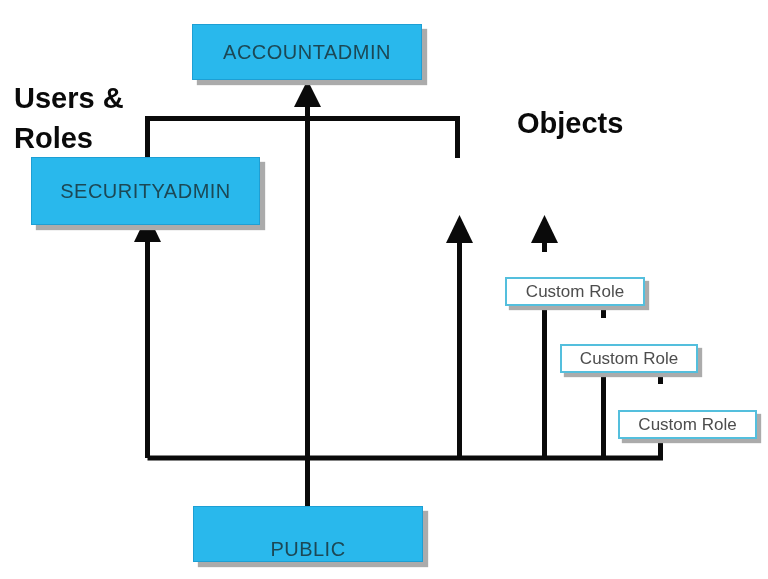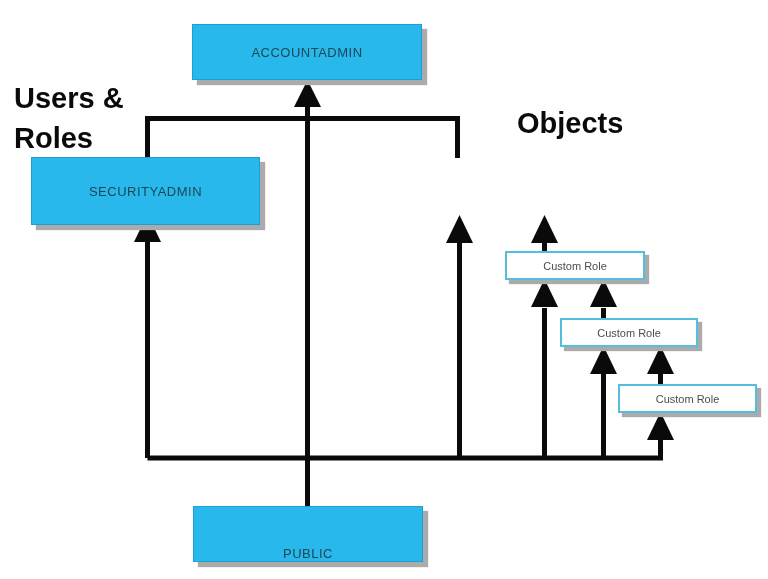--- a/index.html
+++ b/index.html
@@ -37,29 +37,30 @@
     display: flex;
     align-items: center;
     justify-content: center;
     box-sizing: border-box;
   }
   .node.admin {
     background: var(--node-fill, #29b8ec);
     border: 1px solid var(--node-border, #1d9fd4);
     box-shadow: 5px 5px 1px var(--shadow, #ababab);
     color: var(--node-text, #1c4855);
-    font-size: 13px;
+    font-size: 20px;
     letter-spacing: 0.5px;
   }
   .node.custom {
     background: var(--custom-role-fill, #ffffff);
     border: 2px solid var(--custom-role-border, #54bfdd);
     box-shadow: 4px 4px 1px var(--shadow, #ababab);
     color: var(--custom-role-text, #4d4d4d);
-    font-size: 11px;
+    font-size: 17px;
+    margin-top: 26px;
   }
   .heading {
     position: absolute;
     color: var(--heading-text, #0a0a0a);
     font-size: 29px;
     font-weight: bold;
     line-height: 40px;
     white-space: pre-line;
   }
   

